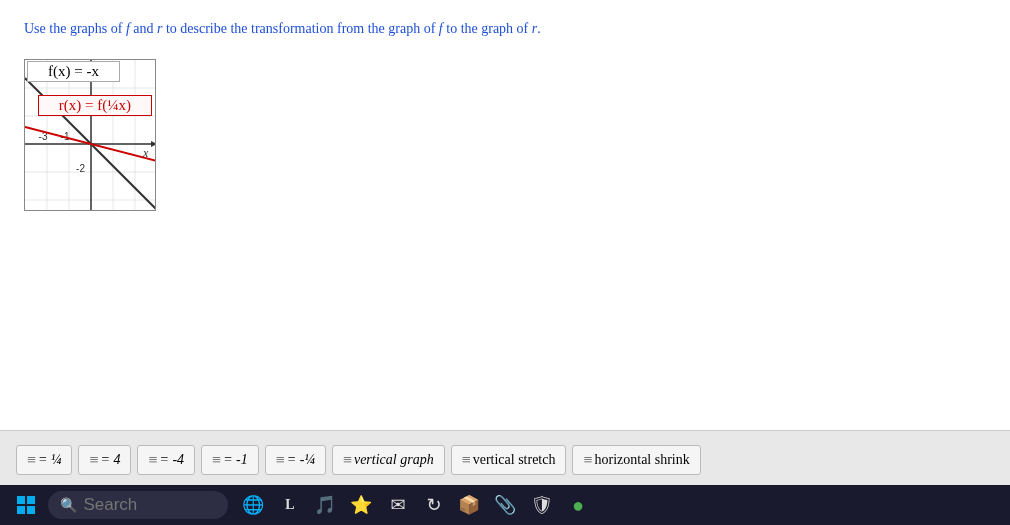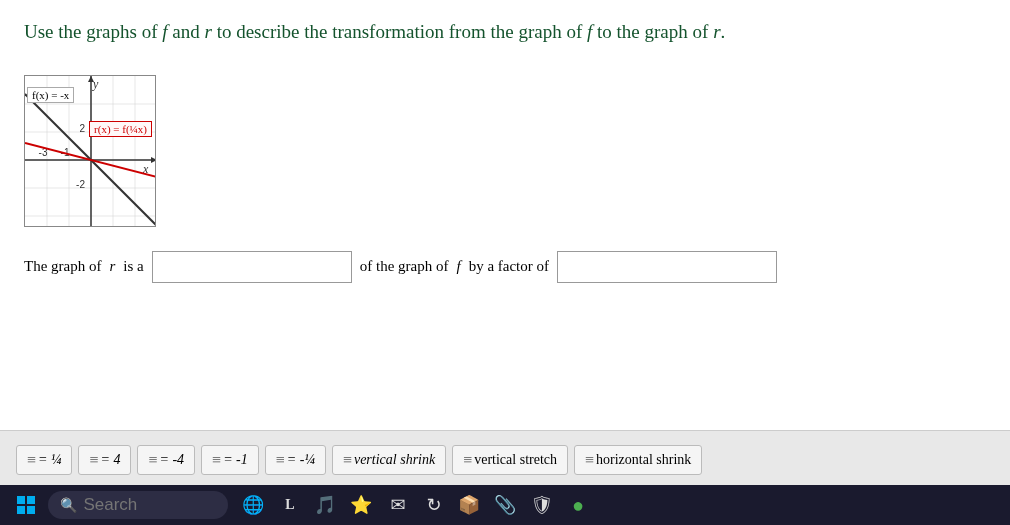--- a/index.html
+++ b/index.html
@@ -14,23 +14,23 @@
 
     
     .main-content {
       padding: 18px 24px;
       background: #fff;
       height: 430px;
       position: relative;
     }
 
     .instruction-text {
-      font-size: 19px;
-      color: #14532d;
-      margin-bottom: 28px;
+      font-size: 14px;
+      color: #1d4ed8;
+      margin-bottom: 20px;
       line-height: 1.5;
     }
 
     .instruction-text em {
       font-style: italic;
     }
 
     
     .answer-row {
       display: flex;
@@ -163,26 +163,25 @@
       font-family: Arial, sans-serif;
     }
 
     .graph-wrapper {
       position: relative;
       display: inline-block;
     }
 
     .label-box {
       border: 1px solid #aaa;
-      padding: 1px 4px;
-      font-size: 11px;
+      padding: 1px 20px;
+      font-size: 15px;
       font-family: 'Times New Roman', Times, serif;
       background: #fff;
       position: absolute;
-      margin-top: 10px;
     }
 
     .label-fx {
       top: 2px;
       left: 3px;
     }
 
     .label-rx {
       top: 36px;
       right: 4px;
@@ -248,30 +247,20 @@
     
     <div class="label-box label-fx">
       <span>f(x) = -x</span>
     </div>
     <div class="label-box label-rx">
       <span>r(x) = f(¼x)</span>
     </div>
   </div>
 
   
-  <div class="answer-row">
-    <span>The graph of</span>
-    <em>r</em>
-    <span>is a</span>
-    <input class="answer-input" type="text" value="" style="">
-    <span>of the graph of</span>
-    <em>f</em>
-    <span>by a factor of</span>
-    <input class="answer-input-factor" type="text" value="" style="">
-  </div>
 </div>
 
 <div class="bottom-toolbar">
   <div class="toolbar-chips">
 
   <div class="chip">
         <span style="font-size:16px;color:#555;letter-spacing:-2px;">≡</span>
         <span style="font-style:italic;">= ¼</span>
       </div>
       <div class="chip">
@@ -285,21 +274,21 @@
       <div class="chip">
         <span style="font-size:16px;color:#555;letter-spacing:-2px;">≡</span>
         <span style="font-style:italic;">= -1</span>
       </div>
       <div class="chip">
         <span style="font-size:16px;color:#555;letter-spacing:-2px;">≡</span>
         <span style="font-style:italic;">= -¼</span>
       </div>
       <div class="chip">
         <span style="font-size:16px;color:#555;letter-spacing:-2px;">≡</span>
-        <span style="font-style:italic;">vertical shrink</span>
+        <span style="font-style:italic;">vertical graph</span>
       </div>
       <div class="chip">
         <span style="font-size:16px;color:#555;letter-spacing:-2px;">≡</span>
         <span style="">vertical stretch</span>
       </div>
       <div class="chip">
         <span style="font-size:16px;color:#555;letter-spacing:-2px;">≡</span>
         <span style="">horizontal shrink</span>
       </div>
     </div>

